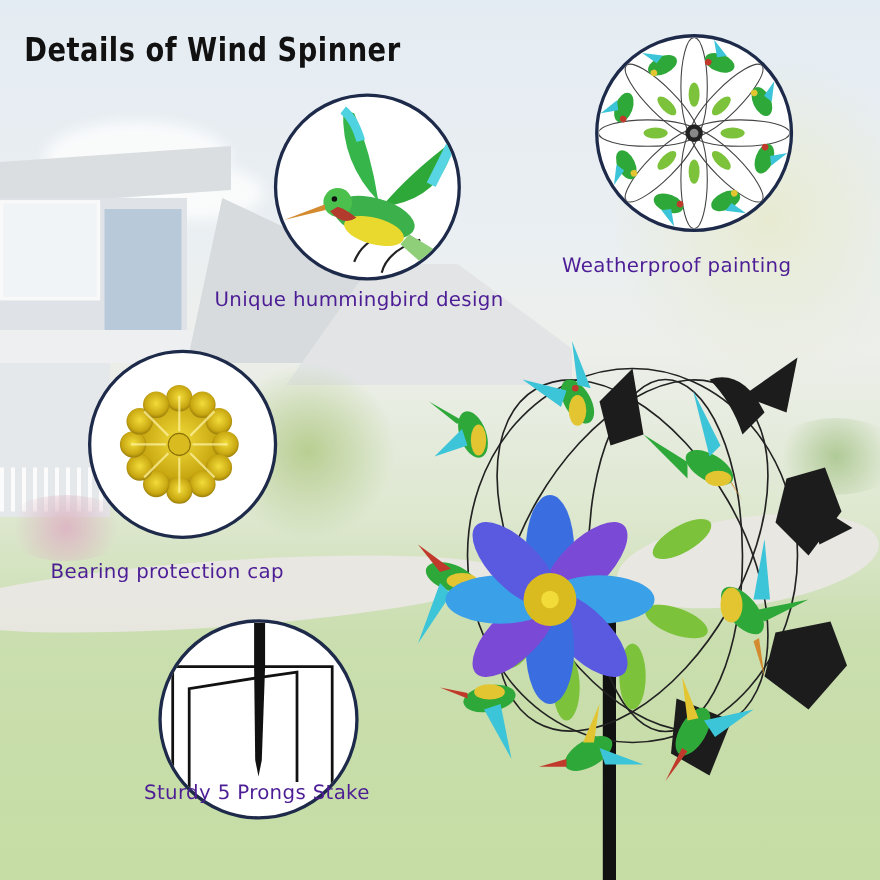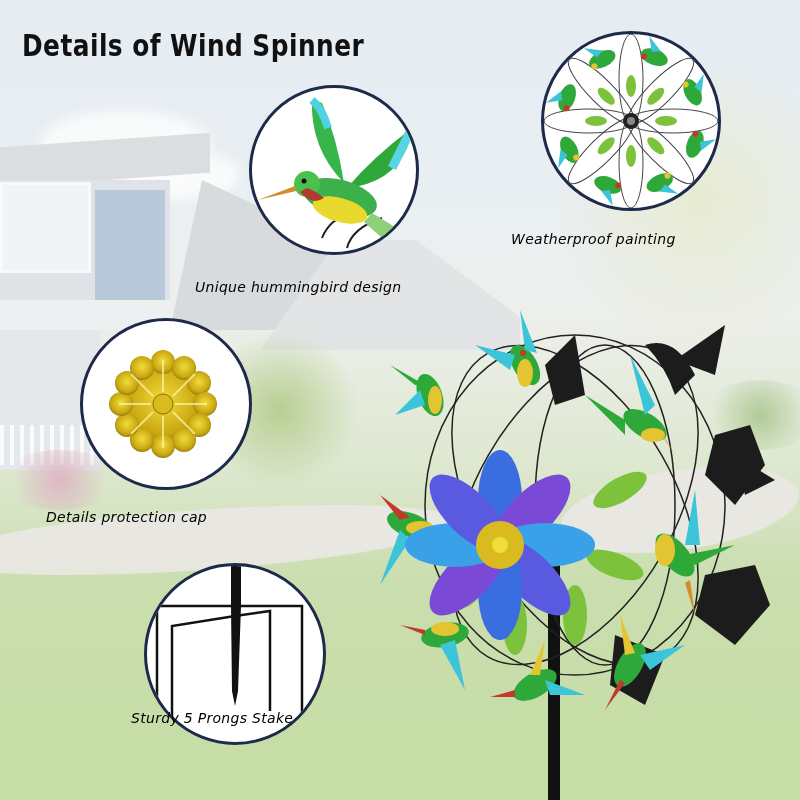--- a/index.html
+++ b/index.html
@@ -15,21 +15,21 @@
   .rail{position:absolute;background:repeating-linear-gradient(90deg,#fafafa 0 4px,transparent 4px 10px);}
   .tree{position:absolute;border-radius:50%;background:radial-gradient(circle,#e3e7c8 0%,rgba(227,231,200,0) 70%);}
   .shrub{position:absolute;border-radius:50%;}
   .path{position:absolute;background:#e4e2dc;border-radius:50%;}
   .lawn-overlay{position:absolute;left:0;right:0;bottom:0;height:260px;background:linear-gradient(180deg,rgba(180,210,140,0) 0%,rgba(190,218,150,.5) 100%);}
   .fade{position:absolute;inset:0;background:rgba(255,255,255,.18);}
 
   .title{position:absolute;left:22px;top:28px;font-family:"DejaVu Sans Condensed","DejaVu Sans",sans-serif;font-weight:bold;font-size:30px;letter-spacing:0.5px;color:#111;transform:scaleX(0.92);transform-origin:left;}
 
   .circle{position:absolute;border-radius:50%;background:#fff;border:3px solid #1e2a4a;box-sizing:border-box;overflow:hidden;}
-  .caption{position:absolute;font-family:"DejaVu Sans",sans-serif;font-size:14px;color:#000000;white-space:nowrap;letter-spacing:0.3px;font-style:italic;}
+  .caption{position:absolute;font-family:"DejaVu Sans",sans-serif;font-size:18px;color:#4c1d95;white-space:nowrap;letter-spacing:0.3px;}
 
   .stake-pole{position:absolute;background:#111;}
   .spinner{position:absolute;}
 </style>
 </head>
 <body>
 
 <div class="scene">
   <div class="sky-cloud" style="left:40px;top:110px;width:170px;height:70px;"></div>
   <div class="sky-cloud" style="left:120px;top:150px;width:120px;height:50px;"></div>
@@ -68,21 +68,21 @@
     <path d="M160 40 Q150 60 140 80" stroke="#58d5e3" stroke-width="9" fill="none"></path>
     <ellipse cx="88" cy="110" rx="38" ry="18" fill="#3cb04b" transform="rotate(15 88 110)"></ellipse>
     <ellipse cx="88" cy="122" rx="28" ry="12" fill="#e9d92e" transform="rotate(15 88 122)"></ellipse>
     <circle cx="55" cy="96" r="13" fill="#4cc04c"></circle>
     <path d="M48 104 Q60 118 72 110 Q62 102 55 100 Z" fill="#b23b2e"></path>
     <circle cx="52" cy="93" r="2.5" fill="#111"></circle>
     <path d="M43 98 L6 112 L44 103 Z" fill="#d48a2e"></path>
     <path d="M120 125 L148 142 L130 150 L112 134 Z" fill="#8fcf7a"></path>
   </svg>
 </div>
-<div class="caption" style="left:195px;top:279px;text-align:right;">Unique hummingbird design</div>
+<div class="caption" style="left:195px;top:262px;text-align:right;">Unique hummingbird design</div>
 
 <div class="circle" style="left:541px;top:31px;width:180px;height:180px;">
   <svg width="174" height="174" viewBox="0 0 174 174">
     <g transform="translate(87,87)">
       <g fill="none" stroke="#444" stroke-width="1">
         <ellipse rx="12" ry="45" transform="rotate(0) translate(0,-42)"></ellipse>
         <ellipse rx="12" ry="45" transform="rotate(45) translate(0,-42)"></ellipse>
         <ellipse rx="12" ry="45" transform="rotate(90) translate(0,-42)"></ellipse>
         <ellipse rx="12" ry="45" transform="rotate(135) translate(0,-42)"></ellipse>
         <ellipse rx="12" ry="45" transform="rotate(180) translate(0,-42)"></ellipse>
@@ -181,21 +181,21 @@
           <line x1="10" y1="8" x2="32" y2="30"></line>
         <line x1="0" y1="12" x2="0" y2="44"></line>
           <line x1="-10" y1="8" x2="-32" y2="30"></line>
         <line x1="-12" y1="0" x2="-44" y2="0"></line>
           <line x1="-10" y1="-8" x2="-32" y2="-30"></line>
       </g>
       <circle r="10" fill="#d9bb20" stroke="#8a7008" stroke-width="1"></circle>
     </g>
   </svg>
 </div>
-<div class="caption" style="left:46px;top:509px;">Details protection cap</div>
+<div class="caption" style="left:46px;top:509px;">Bearing protection cap</div>
 
 <div class="circle" style="left:144px;top:563px;width:182px;height:182px;">
   <svg width="176" height="176" viewBox="0 0 176 176">
     <g stroke="#111" stroke-width="2.5" fill="none">
       <path d="M10 140 L10 40 L90 40"></path>
       <path d="M90 40 L155 40 L155 150"></path>
       <path d="M25 160 L25 60 L88 50 L123 45 L123 145"></path>
     </g>
     <path d="M84 -5 L94 -5 L94 40 L91 125 L88 140 L85 125 L84 40 Z" fill="#111"></path>
   </svg>

